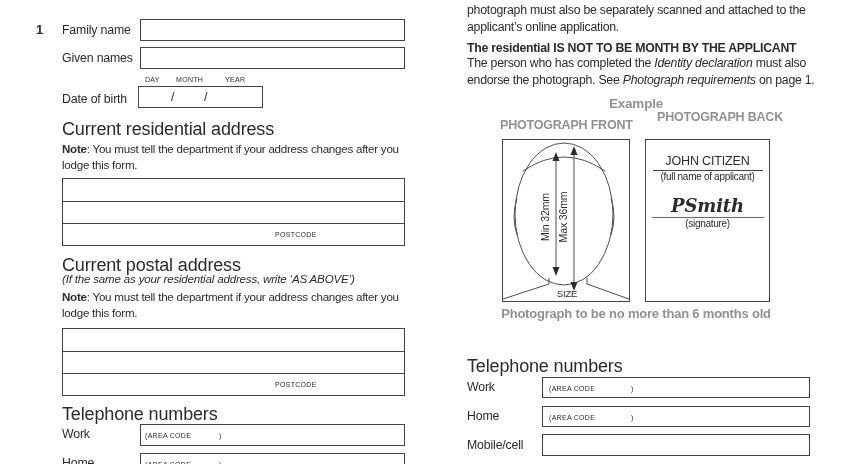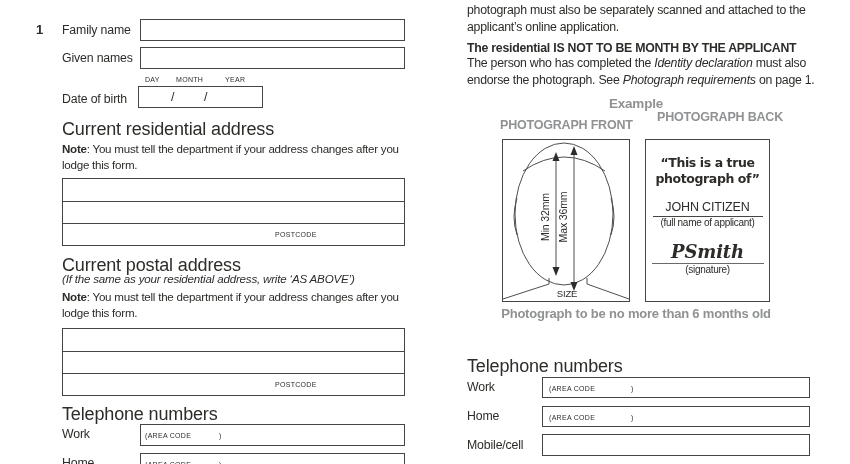--- a/index.html
+++ b/index.html
@@ -133,21 +133,20 @@
       <polygon points="71,151 67.5,142 74.5,142"></polygon>
     </g>
     <text x="46" y="77" transform="rotate(-90 46 77)" text-anchor="middle" font-size="10.5">Min 32mm</text>
     <text x="64" y="77" transform="rotate(-90 64 77)" text-anchor="middle" font-size="10.5">Max 36mm</text>
     <text x="64" y="157" text-anchor="middle" font-size="9.5">SIZE</text>
   </svg>
 </div>
 
 <div class="photo-box" style="left:645px; top:139px; width:125px; height:163px;">
   <div class="bb">
-    <div class="bb-quote">“This is a true photograph of”</div>
     <div class="bb-name">JOHN CITIZEN</div>
     <div class="bb-cap">(full name of applicant)</div>
     <div class="bb-sig">PSmith</div>
     <div class="bb-cap">(signature)</div>
   </div>
 </div>
 
 <div class="gray-head" style="left:480px; top:306px; width:312px; font-size:13px;">Photograph to be no more than 6 months old</div>
 
 <div class="heading" style="left:467px; top:356px;">Telephone numbers</div>

